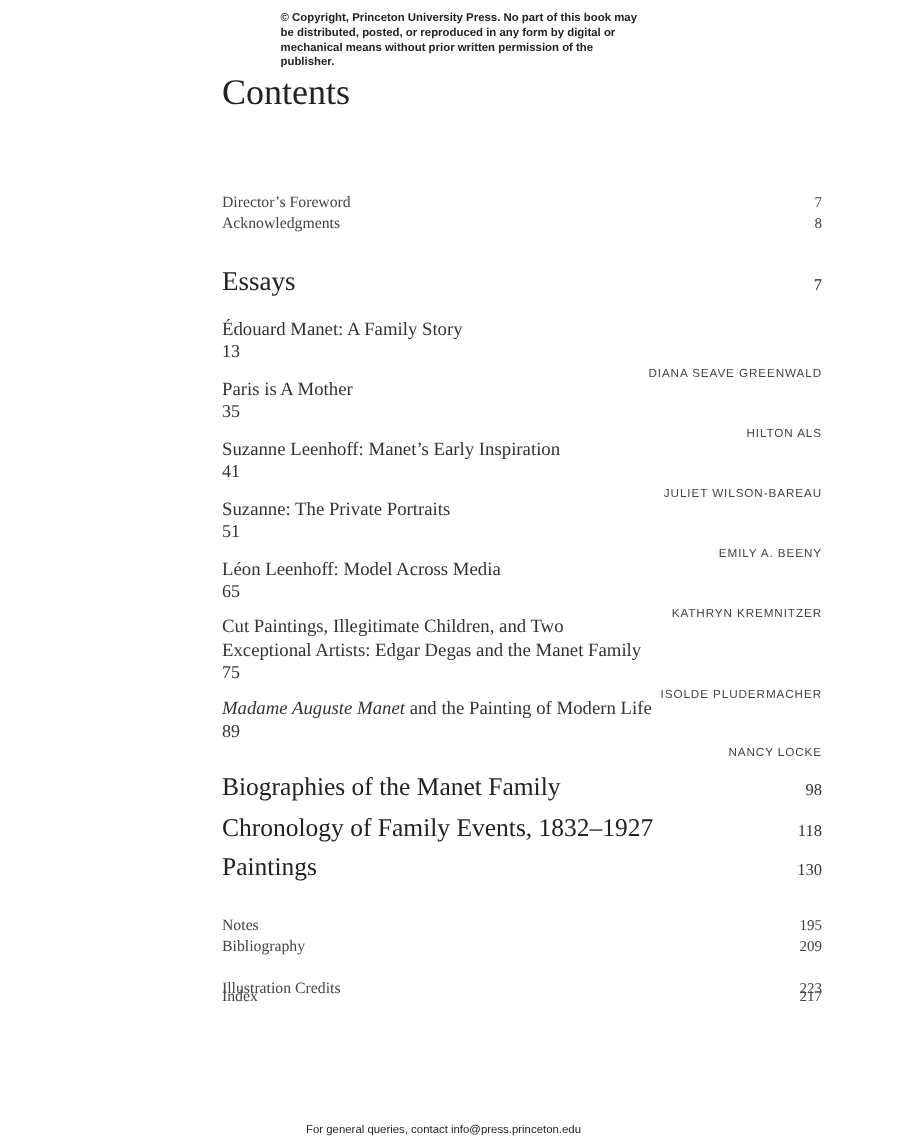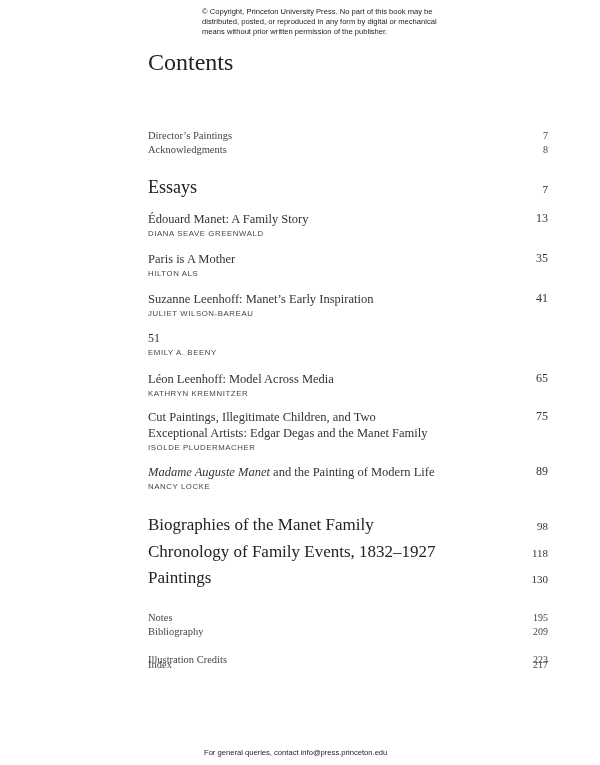--- a/index.html
+++ b/index.html
@@ -1,43 +1,43 @@
 <!DOCTYPE html>
 <html><head>
 <meta charset="utf-8">
 <style>
   html, body { margin: 0; padding: 0; background: #ffffff; }
   body { width: 600px; height: 765px; position: relative; overflow: hidden; color: #2a2a2a; }
-  .copyright { position: absolute; left: 202px; top: 7px; width: 240px; font-family: "Liberation Sans", sans-serif; font-size: 7.6px; line-height: 9.8px; color: #222; }
+  .copyright { position: absolute; left: 187px; top: 7px; width: 240px; font-family: "Liberation Sans", sans-serif; font-size: 7.6px; line-height: 9.8px; color: #222; font-weight: bold; }
   .footer { position: absolute; left: 204px; top: 748px; font-family: "Liberation Sans", sans-serif; font-size: 7.6px; color: #222; }
   .title { position: absolute; left: 148px; top: 49px; font-family: "Liberation Serif", serif; font-size: 24px; color: #222; }
   .serif { font-family: "Liberation Serif", serif; }
   .row { position: absolute; left: 148px; width: 400px; display: flex; justify-content: space-between; align-items: baseline; }
   .small { font-size: 10.5px; color: #444; }
   .small .pg { font-size: 10px; }
   .section { font-size: 18px; color: #222; }
   .section .pg { font-size: 11px; }
   .essay-title { font-size: 12.5px; color: #333; line-height: 16px; }
   .essay-pg { font-size: 12px; color: #333; }
-  .author { font-family: "Liberation Sans", sans-serif; font-size: 7.8px; letter-spacing: 0.6px; color: #444; margin-top: 2px; }
+  .author { font-family: "Liberation Sans", sans-serif; font-size: 7.8px; letter-spacing: 0.6px; color: #444; margin-top: 2px; text-align: right; }
   .essay { position: absolute; left: 148px; width: 400px; }
-  .essay .head { display: flex; justify-content: space-between; align-items: flex-start; }
+  .essay .head { display: flex; justify-content: space-between; align-items: flex-start; flex-direction: column; }
   .big { font-size: 17px; color: #222; }
   .big .pg { font-size: 11px; color: #333; }
   i { font-style: italic; }
 </style>
 </head>
 <body>
 
 <div class="copyright">© Copyright, Princeton University Press. No part of this book may be distributed, posted, or reproduced in any form by digital or mechanical means without prior written permission of the publisher.</div>
 
 <div class="title">Contents</div>
 
 <div class="row serif small" style="top:130px;">
-  <span>Director’s Paintings</span>
+  <span>Director’s Foreword</span>
   <span class="pg">7</span>
 </div>
 <div class="row serif small" style="top:144px;">
   <span>Acknowledgments</span>
   <span class="pg">8</span>
 </div>
 
 <div class="row serif section" style="top:177px;">
   <span>Essays</span>
   <span class="pg">7</span>
@@ -62,20 +62,21 @@
 <div class="essay" style="top:291px;">
   <div class="head serif">
     <span class="essay-title">Suzanne Leenhoff: Manet’s Early Inspiration</span>
     <span class="essay-pg">41</span>
   </div>
   <div class="author">JULIET WILSON-BAREAU</div>
 </div>
 
 <div class="essay" style="top:331px;">
   <div class="head serif">
+    <span class="essay-title">Suzanne: The Private Portraits</span>
     <span class="essay-pg">51</span>
   </div>
   <div class="author">EMILY A. BEENY</div>
 </div>
 
 <div class="essay" style="top:371px;">
   <div class="head serif">
     <span class="essay-title">Léon Leenhoff: Model Across Media</span>
     <span class="essay-pg">65</span>
   </div>

